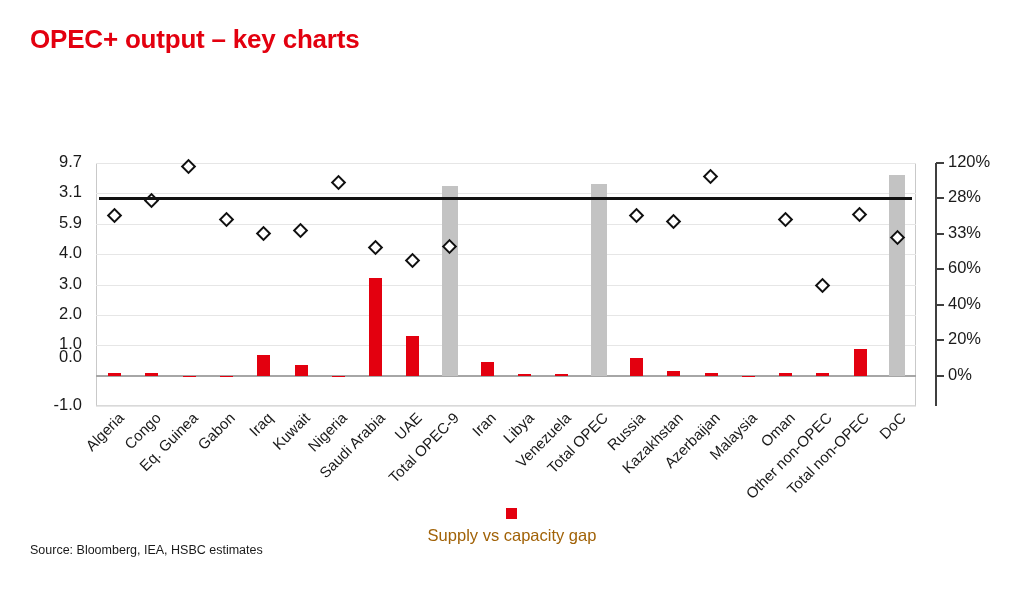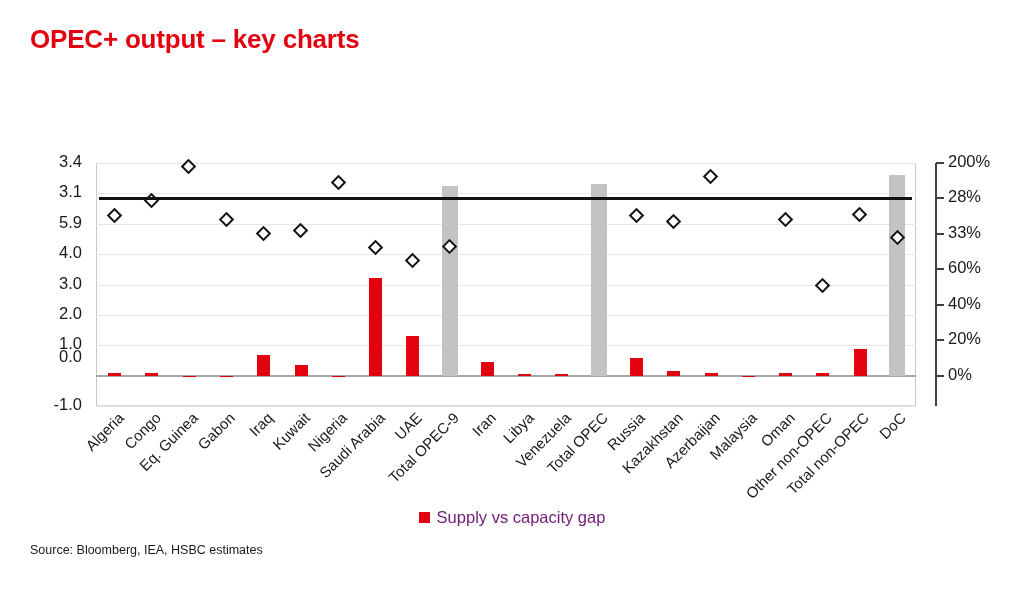--- a/index.html
+++ b/index.html
@@ -129,22 +129,23 @@
     display: flex;
     justify-content: center;
     align-items: center;
     gap: 44px;
   }
   .legend-item {
     display: flex;
     align-items: center;
     gap: 7px;
     font-size: 16.5px;
-    color: #701a75;
-    white-space: nowrap;
+    color: #a16207;
+    white-space: nowrap;
+    flex-direction: column;
   }
   .legend-swatch-bar {
     width: 11px; height: 11px;
     background: #e3000f;
   }
   .legend-swatch-diamond {
     width: 6px; height: 6px;
     border: 1.6px solid #111111;
     background: #ffffff;
     transform: rotate(45deg);
@@ -175,32 +176,32 @@
       <div class="gridline" style="top: 193.375px;"></div>
       <div class="gridline" style="top: 223.75px;"></div>
       <div class="gridline" style="top: 254.125px;"></div>
       <div class="gridline" style="top: 284.5px;"></div>
       <div class="gridline" style="top: 314.875px;"></div>
       <div class="gridline" style="top: 345.25px;"></div>
       <div class="gridline" style="top: 406px;"></div>
       <div class="zeroline" style="top: 374.625px;"></div>
     </div>
   <div id="ylabels-left">
-      <div class="ytick-l" style="top: 152px;">3.4</div>
+      <div class="ytick-l" style="top: 152px;">9.7</div>
       <div class="ytick-l" style="top: 182.375px;">3.1</div>
       <div class="ytick-l" style="top: 212.75px;">5.9</div>
       <div class="ytick-l" style="top: 243.125px;">4.0</div>
       <div class="ytick-l" style="top: 273.5px;">3.0</div>
       <div class="ytick-l" style="top: 303.875px;">2.0</div>
       <div class="ytick-l" style="top: 334.25px;">1.0</div>
       <div class="ytick-l" style="top: 347px;">0.0</div>
       <div class="ytick-l" style="top: 395px;">-1.0</div>
     </div>
   <div id="ylabels-right">
-      <div class="ytick-r" style="top: 152px;">200%</div>
+      <div class="ytick-r" style="top: 152px;">120%</div>
       <div class="rtick-mark" style="top: 162px;"></div>
       <div class="ytick-r" style="top: 187.438px;">28%</div>
       <div class="rtick-mark" style="top: 197.438px;"></div>
       <div class="ytick-r" style="top: 222.875px;">33%</div>
       <div class="rtick-mark" style="top: 232.875px;"></div>
       <div class="ytick-r" style="top: 258.312px;">60%</div>
       <div class="rtick-mark" style="top: 268.312px;"></div>
       <div class="ytick-r" style="top: 293.75px;">40%</div>
       <div class="rtick-mark" style="top: 303.75px;"></div>
       <div class="ytick-r" style="top: 329.188px;">20%</div>

